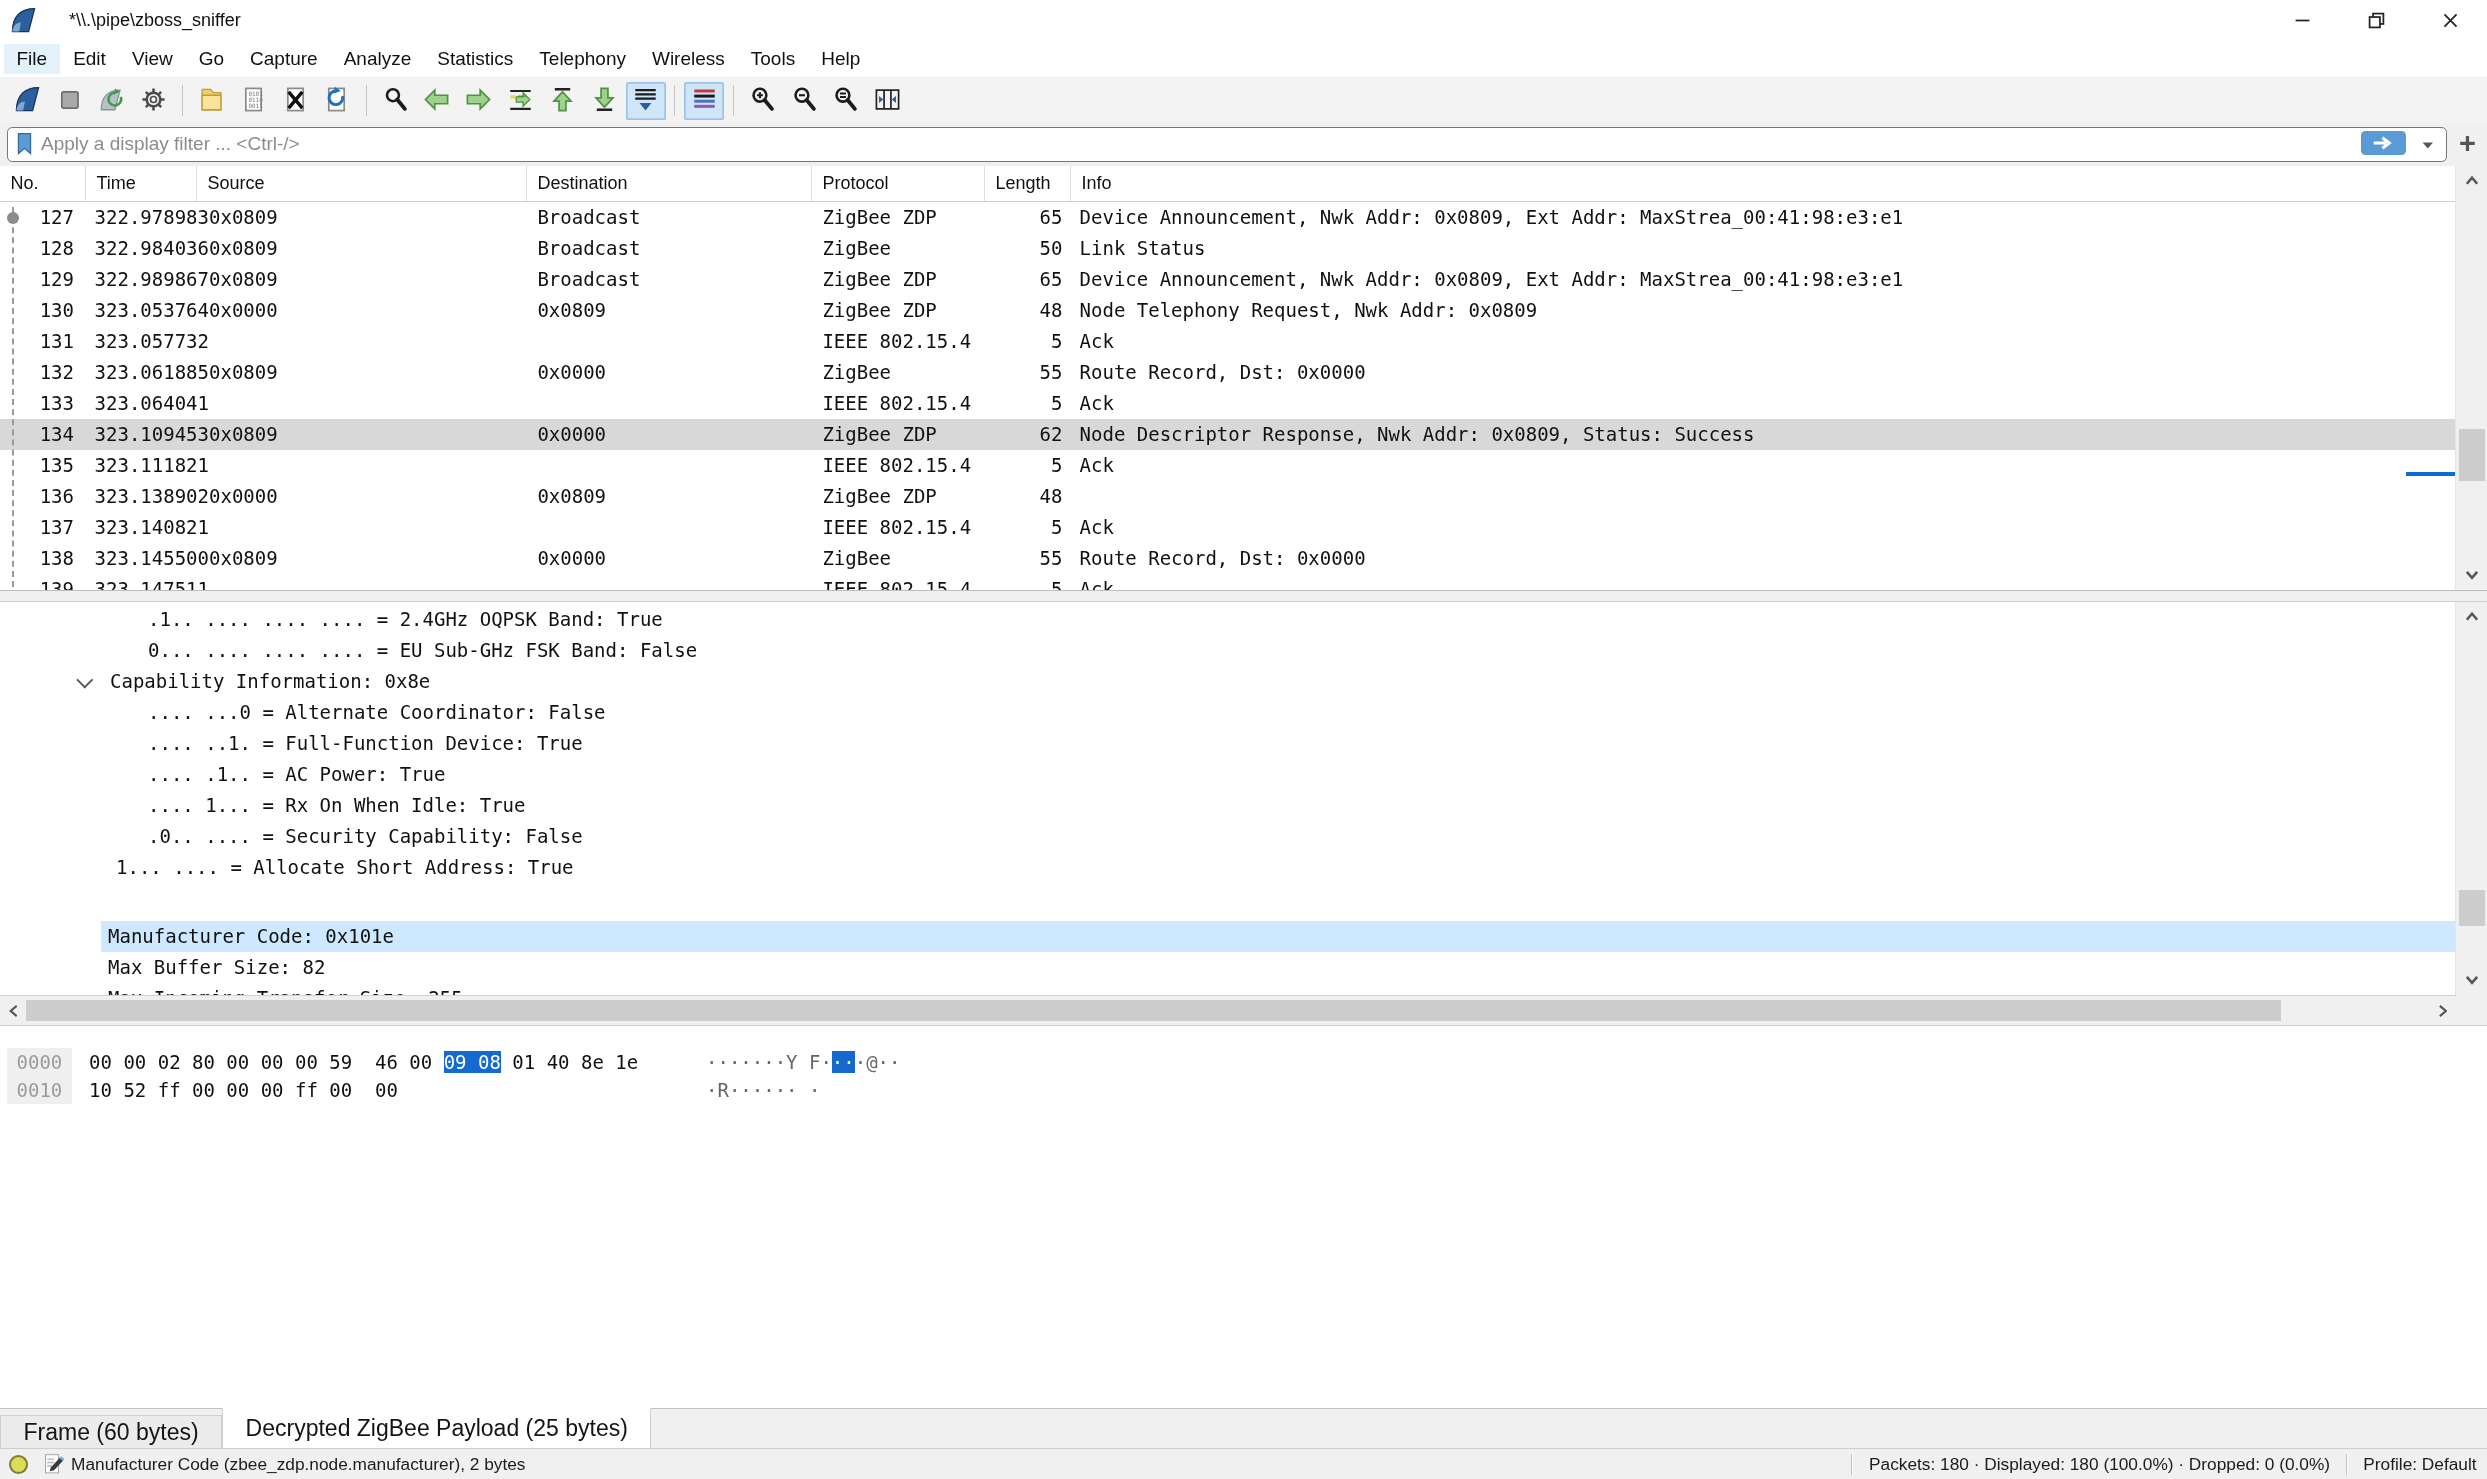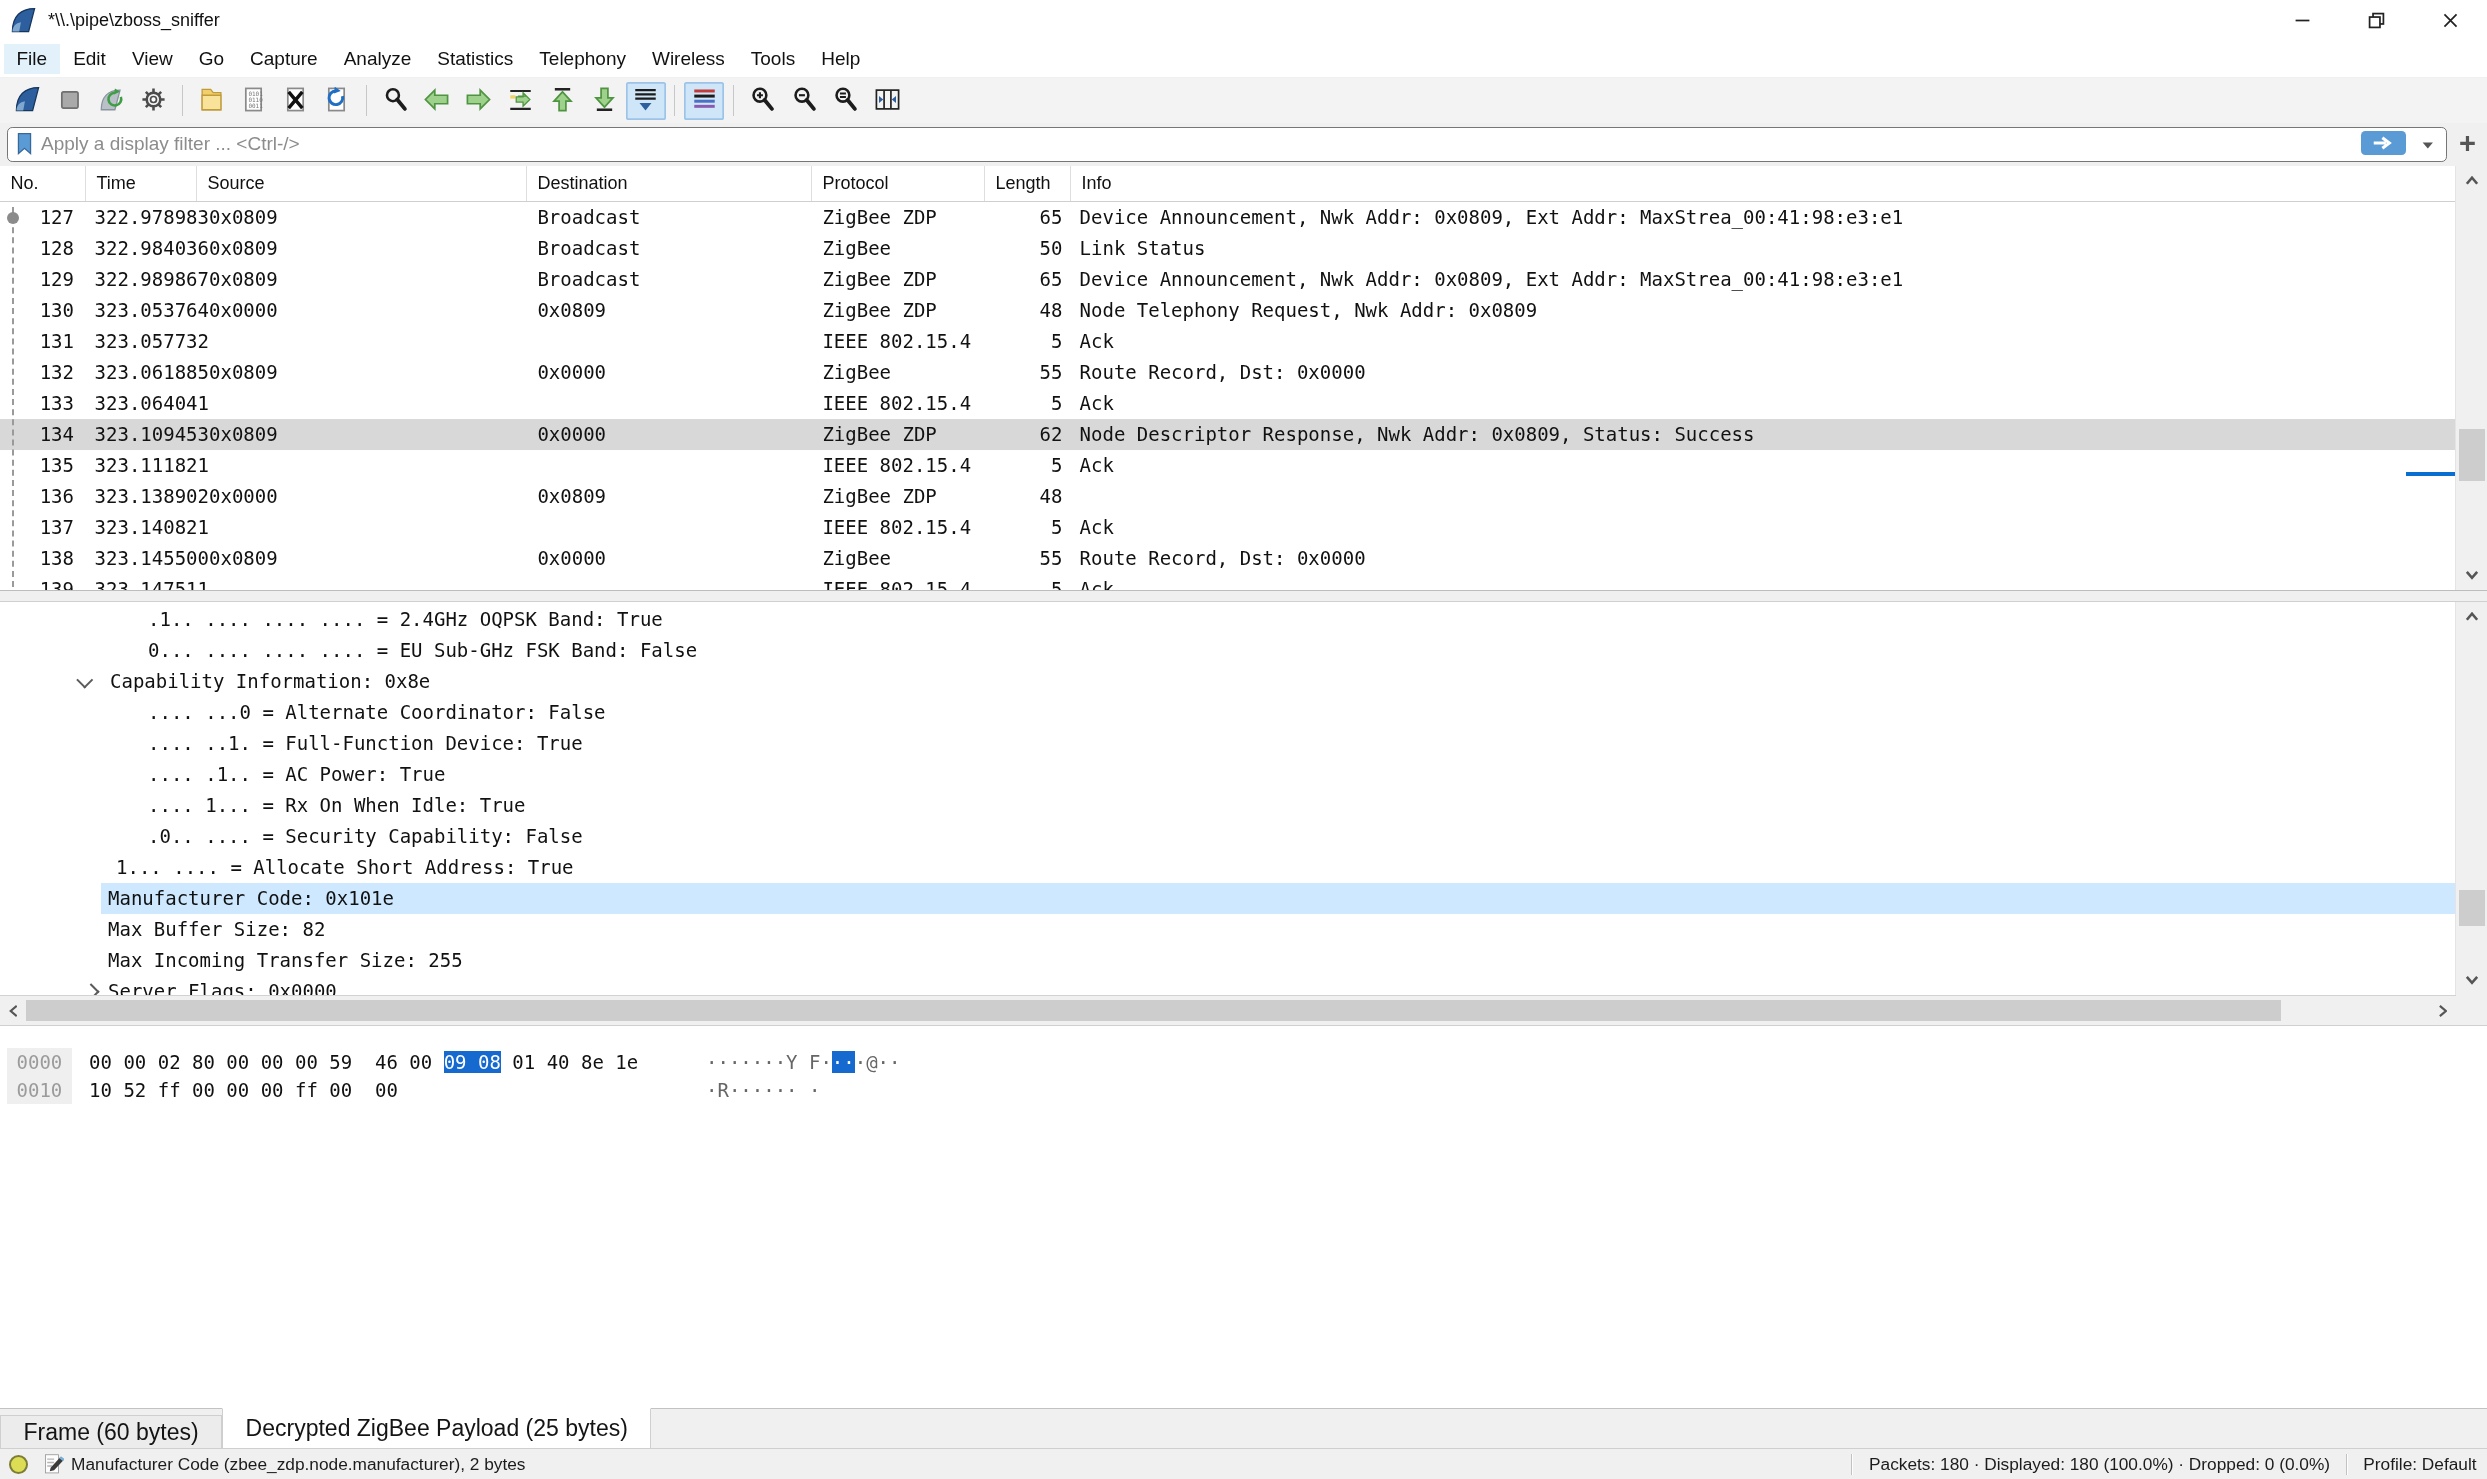--- a/index.html
+++ b/index.html
@@ -1,19 +1,19 @@
 <!DOCTYPE html>
 <html style="font-size:14px"><head>
 <meta charset="utf-8">
 <style>
   html,body{margin:0;padding:0;background:#444;}
   .app{position:relative;width:2487px;height:1479px;background:#f0f0f0;overflow:hidden;
        font-family:"Liberation Sans",sans-serif;color:#111;}
   
-  .titlebar{position:absolute;top:0;left:0;right:0;height:41px;background:#fff;display:flex;align-items:center;}
+  .titlebar{position:absolute;top:0;left:0;right:0;height:41px;background:#fff;display:flex;align-items:center;gap:21px;}
   .title-icon{margin-left:8.6px;width:29px;height:29px;}
   .title-text{margin-left:10.4px;font-size:18px;color:#101010;}
   .win-controls{margin-left:auto;display:flex;height:100%;}
   .win-btn{width:74px;height:100%;display:flex;align-items:center;justify-content:center;}
   
   .menubar{position:absolute;top:41px;left:0;right:0;height:36px;background:#fff;display:flex;align-items:center;font-size:19px;padding-left:3.5px;}
   .menu-item{padding:4.3px 13px;border-radius:0;}
   .menu-item.hl{background:#e3f1fb;}
   
   .toolbar{position:absolute;top:78px;left:0;right:0;height:45px;background:#f3f3f3;border-bottom:0.9px solid #d6d6d6;display:flex;align-items:center;padding-left:7px;}
@@ -53,21 +53,21 @@
   .hscroll{position:absolute;top:995px;left:0;width:2456px;height:29px;background:#f0f0f0;border-top:0.9px solid #d2d2d2;box-sizing:border-box;}
   .hthumb{position:absolute;left:26px;top:4.3px;width:2255px;height:21px;background:#cdcdcd;}
   .harrow{position:absolute;top:0;width:26px;height:29px;display:flex;align-items:center;justify-content:center;}
   
   .splitter{position:absolute;left:0;right:0;height:12px;background:#f0f0f0;border-top:0.9px solid #bdbdbd;border-bottom:0.9px solid #d0d0d0;box-sizing:border-box;}
   
   .detail{position:absolute;top:602px;left:0;width:2456px;height:393px;background:#fff;overflow:hidden;
           font-family:"DejaVu Sans Mono","Liberation Mono",monospace;font-size:19px;padding-top:1.7px;box-sizing:border-box;}
   .d-line{position:relative;height:31px;line-height:31px;white-space:pre;}
   .d-text{display:block;}
-  .d-line.selected .d-text{background:#cde8ff;}
+  .d-line.selected .d-text{background:#cde8ff;margin-top:38px;}
   .chev{position:absolute;width:9.5px;height:9.5px;border-right:2.6px solid #5a5a5a;border-bottom:2.6px solid #5a5a5a;}
   .chev.down{transform:rotate(45deg);top:8.6px;}
   .chev.right{transform:rotate(-45deg);top:10.4px;}
   
   .hexpane{position:absolute;top:1025px;left:0;right:0;height:384px;background:#fff;border-top:0.9px solid #d0d0d0;
            font-family:"DejaVu Sans Mono","Liberation Mono",monospace;font-size:19px;padding-top:22px;box-sizing:border-box;}
   .hex-row{position:relative;height:28px;line-height:28px;white-space:pre;}
   .hex-offset{display:inline-block;background:#efefef;color:#9b9b9b;padding:0 9.5px;margin-left:7px;}
   .hex-bytes{margin-left:17.3px;}
   .hex-ascii{position:absolute;left:706px;top:0;color:#666;}

